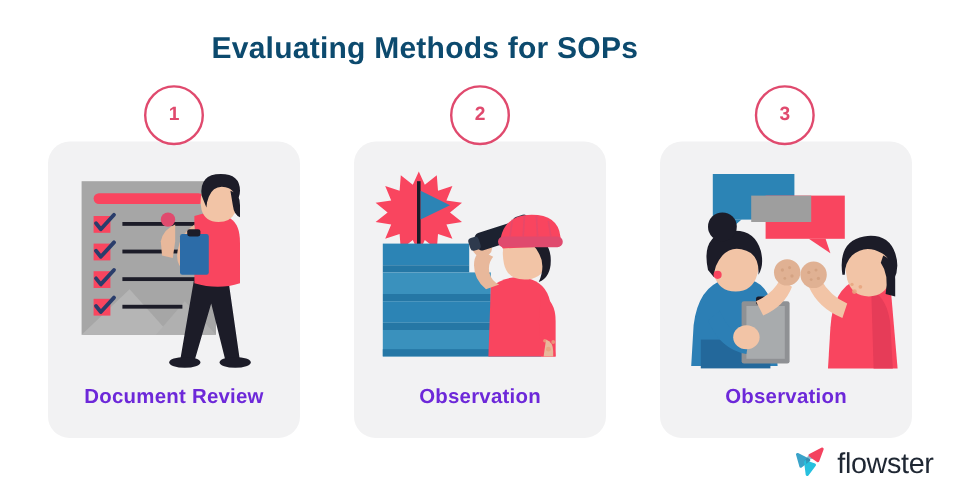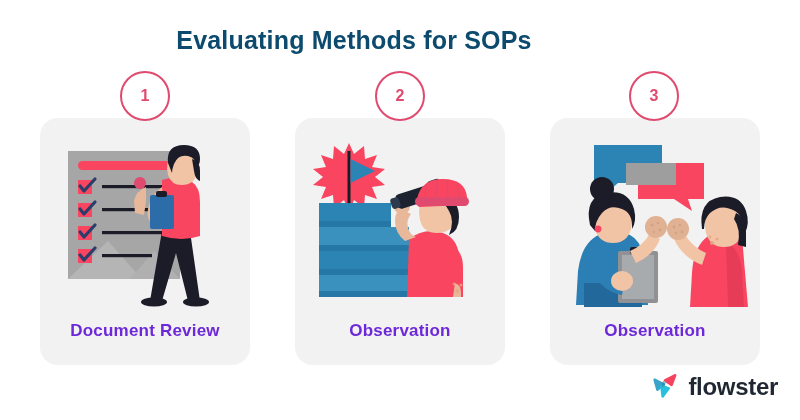--- a/index.html
+++ b/index.html
@@ -94,21 +94,21 @@
   .logo {
     position: absolute;
     right: 22px;
     bottom: 16px;
     display: flex;
     align-items: center;
     gap: 8px;
   }
   .logo-text {
     font-size: 24px;
-    font-weight: 700;
+    font-weight: 400;
     color: #1f2733;
     letter-spacing: -0.3px;
   }
 </style>
 </head>
 <body>
 
 <div class="page-title">Evaluating Methods for SOPs</div>
 
 <div class="cards">

